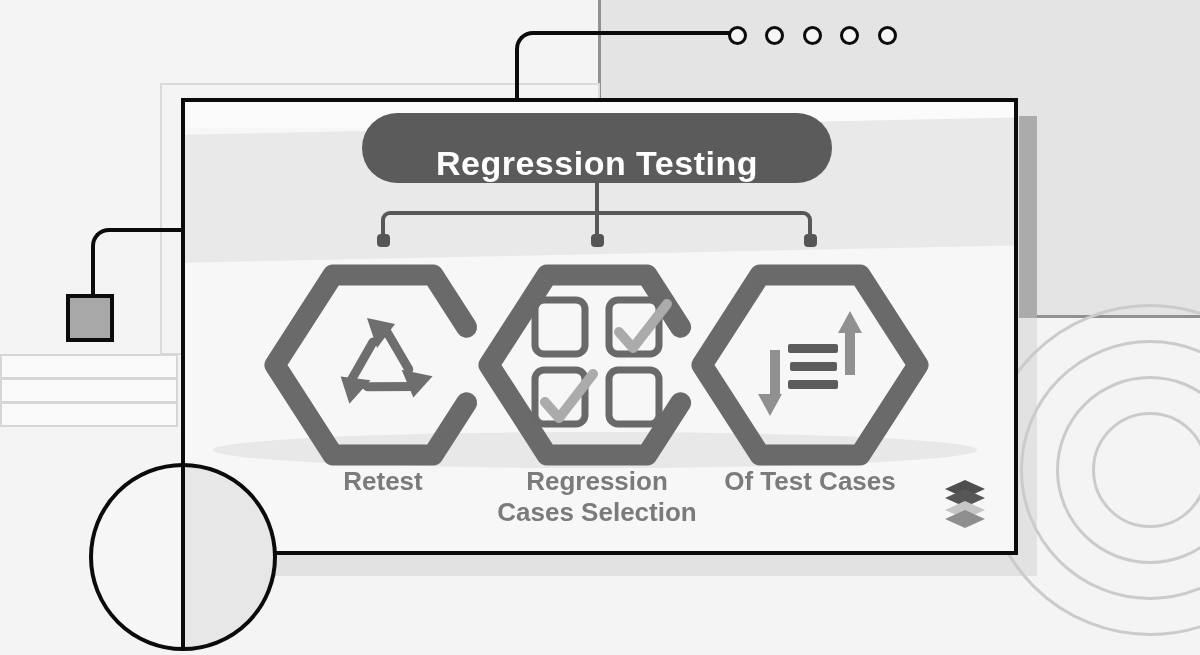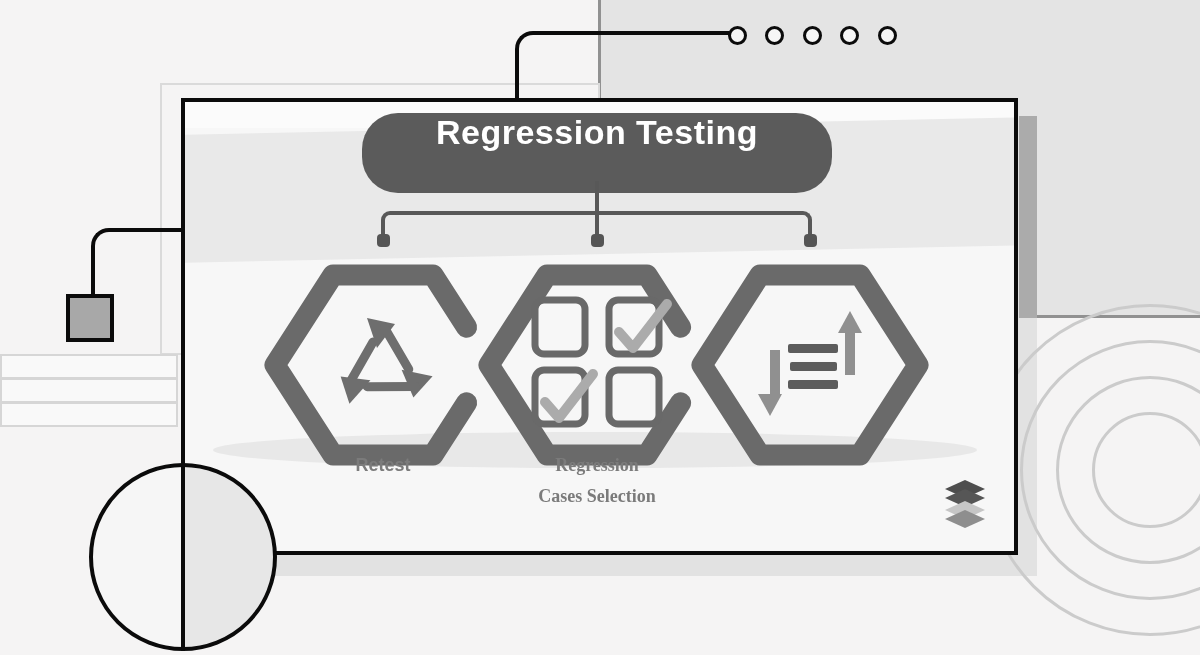--- a/index.html
+++ b/index.html
@@ -38,34 +38,34 @@
   .decor-square{left:66px;top:294px;width:48px;height:48px;border:4px solid var(--outline-black);
     background:#a8a8a8;z-index:3;}
 
   
   .card{left:181px;top:98px;width:837px;height:457px;background:var(--card-bg);
     border:4px solid var(--outline-black);overflow:hidden;z-index:4;}
   .card-top-strip{left:0;top:0;width:100%;height:26px;background:#fbfbfb;}
   .card-band{left:-15px;top:24px;width:870px;height:128px;background:#e9e9e9;transform:rotate(-1.2deg);}
   .card-ellipse{left:28px;top:330px;width:764px;height:36px;background:#e8e8e8;border-radius:50%;}
 
-  .title-pill{left:177px;top:11px;width:470px;height:80px;border-radius:36px;background:var(--pill);
-    display:flex;align-items:flex-start;justify-content:center;}
+  .title-pill{left:177px;top:11px;width:470px;height:70px;border-radius:36px;background:var(--pill);
+    display:flex;align-items:flex-end;justify-content:center;}
   .title-pill span{color:var(--pill-text);font-size:34px;font-weight:700;letter-spacing:.5px;}
 
   .tree-stem{left:410px;top:79px;width:4px;height:59px;background:var(--connector);}
   .tree-h{left:196px;top:109px;width:431px;height:26px;border-top:4px solid var(--connector);
     border-left:4px solid var(--connector);border-right:4px solid var(--connector);
     border-radius:9px 9px 0 0;}
   .tree-dot{width:13px;height:13px;border-radius:4px;background:#555;top:132px;}
 
   .hex-svg{left:60px;top:150px;width:710px;height:226px;}
   .icon-abs{overflow:visible;}
-  .label{top:348px;width:260px;text-align:center;color:var(--label-text);
-    font-size:18px;font-weight:700;line-height:31px;}
+  .label{top:364px;width:260px;text-align:center;color:var(--label-text);
+    font-size:26px;font-weight:700;line-height:31px;}
 
   
   .circle-bl{left:89px;top:463px;width:188px;height:188px;border:4px solid var(--outline-black);
     border-radius:50%;background:linear-gradient(90deg,#f6f6f6 0 50%,#e7e7e7 50% 100%);z-index:5;}
   .line-through{left:181px;top:460px;width:4px;height:191px;background:var(--outline-black);z-index:6;}
 </style>
 </head>
 <body>
 
 <div class="abs panel-top-right"></div>
@@ -161,25 +161,26 @@
       <polygon points="81,25 105,25 93,3"></polygon>
       <rect x="88" y="23" width="10" height="44"></rect>
       <rect x="13" y="42" width="10" height="46"></rect>
       <polygon points="1,86 25,86 13,108"></polygon>
     </g>
   </svg>
 
   <div class="abs label" style="left:68px;">
     <div>Retest</div>
   </div>
-  <div class="abs label" style="left:282px;font-family:Liberation Serif, serif;">
+  <div class="abs label" style="left:282px;">
     <div>Regression</div>
     <div>Cases Selection</div>
   </div>
   <div class="abs label" style="left:495px;">
+    <div>Of Test Cases</div>
   </div>
 
   <svg class="abs" style="left:758px;top:378px;" width="44" height="52" viewBox="0 0 44 52">
     <polygon points="22,0 42,9 22,18 2,9" fill="#4e4e4e"></polygon>
     <polygon points="22,9 42,18 22,27 2,18" fill="#565656"></polygon>
     <polygon points="22,21 42,30 22,39 2,30" fill="#c6c6c6"></polygon>
     <polygon points="22,30 42,39 22,48 2,39" fill="#8e8e8e"></polygon>
   </svg>
 </div>
 

